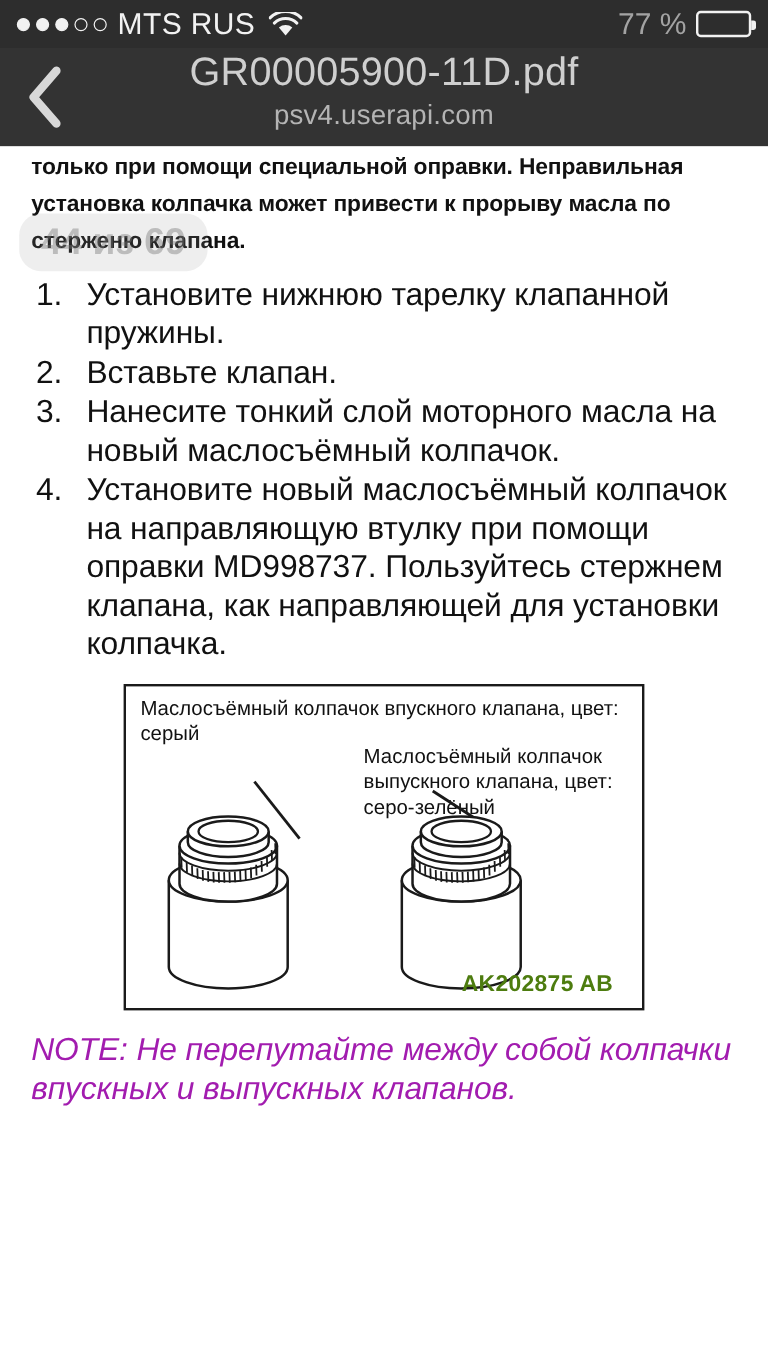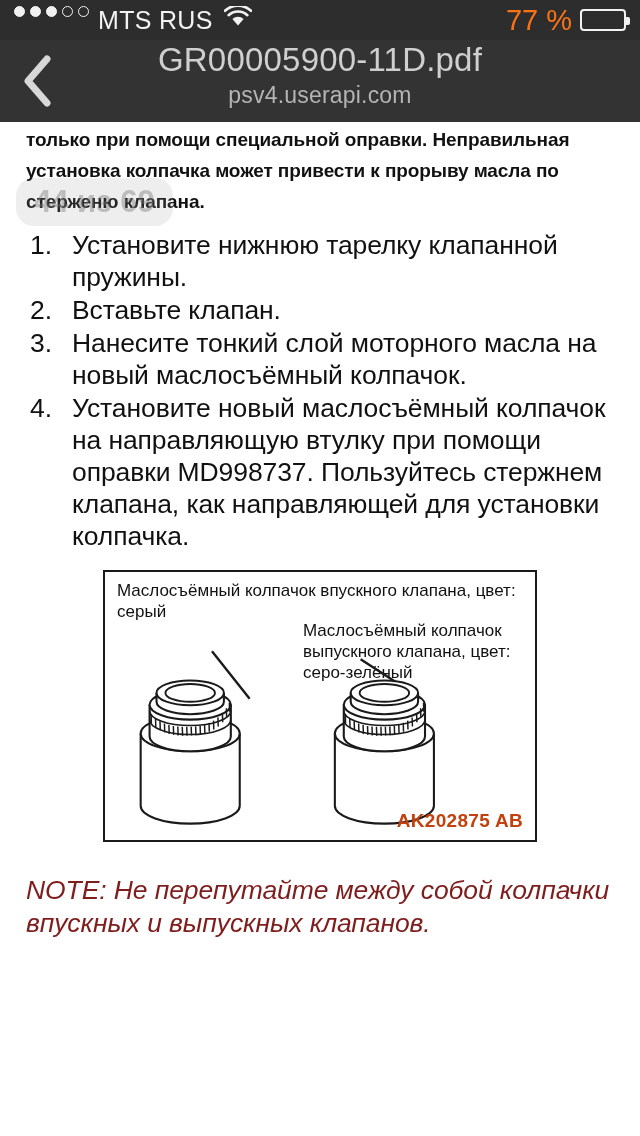--- a/index.html
+++ b/index.html
@@ -17,21 +17,21 @@
   .status-bar {
     height: 40px;
     background: #2d2d2d;
     display: flex;
     align-items: center;
     padding: 0 14px;
     position: relative;
   }
   .status-left {
     display: flex;
-    align-items: flex-start;
+    align-items: center;
     gap: 9px;
   }
   .signal-dots { display: flex; align-items: center; gap: 5px; }
   .dot {
     width: 11px; height: 11px;
     border-radius: 50%;
     border: 1.6px solid #f2f2f2;
   }
   .dot.filled { background: #f2f2f2; }
   .carrier {
@@ -51,22 +51,22 @@
     pointer-events: none;
   }
   .status-right {
     margin-left: auto;
     display: flex;
     align-items: center;
     gap: 8px;
     z-index: 2;
   }
   .battery-pct {
-    color: #f97316;
-    font-size: 29px;
+    color: #a3a3a3;
+    font-size: 25px;
   }
   .battery {
     width: 46px; height: 22px;
     border: 2px solid #f2f2f2;
     border-radius: 4px;
     position: relative;
     padding: 2px;
   }
   .battery::after {
     content: "";
@@ -181,35 +181,35 @@
   .fig-label {
     position: absolute;
     font-size: 17px;
     line-height: 21px;
     color: #111;
   }
   .fig-label-intake { left: 12px; top: 8px; }
   .fig-label-exhaust { left: 198px; top: 48px; }
   .fig-code {
     position: absolute;
-    right: 12px; bottom: 8px;
+    right: 24px; bottom: 8px;
     font-size: 19px;
     font-weight: bold;
-    color: #c2410c;
+    color: #4d7c0f;
     letter-spacing: 0.3px;
   }
   .fig-svg { position: absolute; inset: 0; }
 
   
   .doc-note {
-    margin-top: 32px;
+    margin-top: 16px;
     font-style: italic;
     font-size: 26.5px;
     line-height: 33px;
-    color: #7f1d1d;
+    color: #a21caf;
     letter-spacing: -0.1px;
   }
 </style>
 </head>
 <body>
 
 <div class="status-bar">
   <div class="status-left">
     <div class="signal-dots">
       <span class="dot filled"></span>

